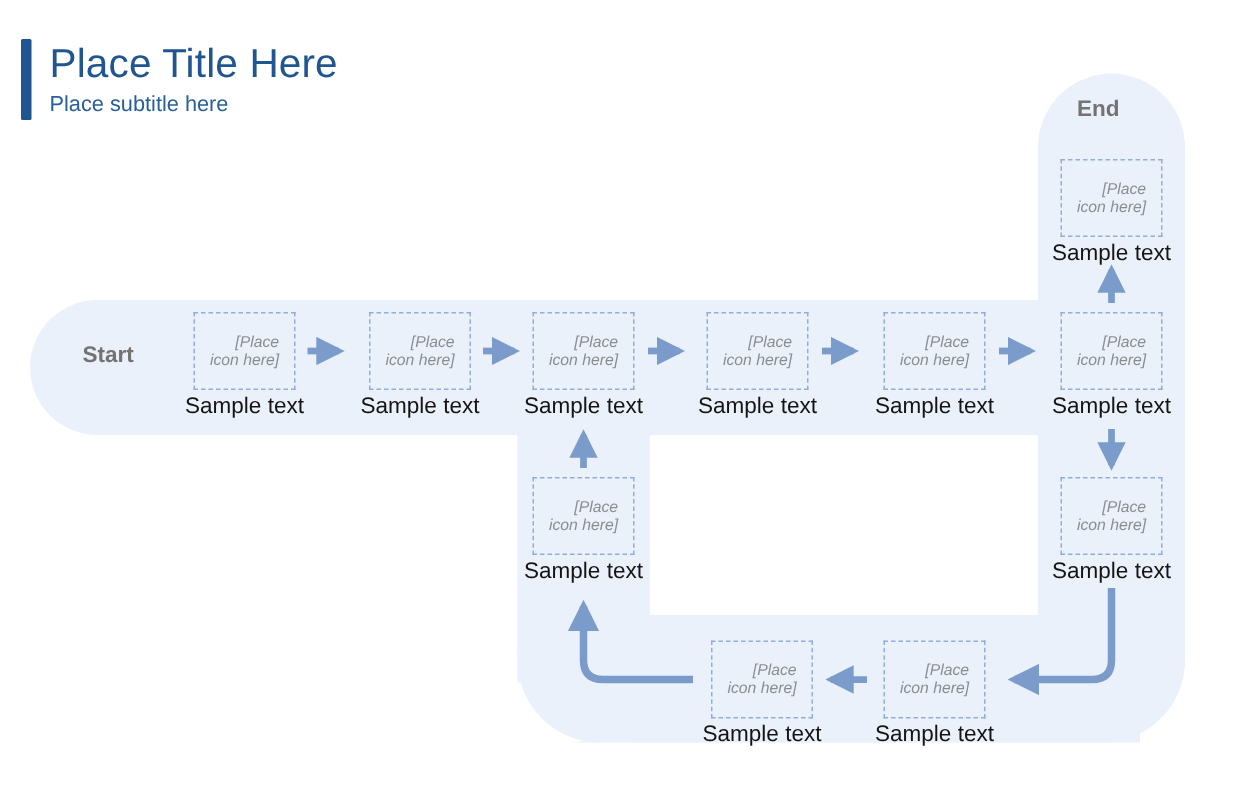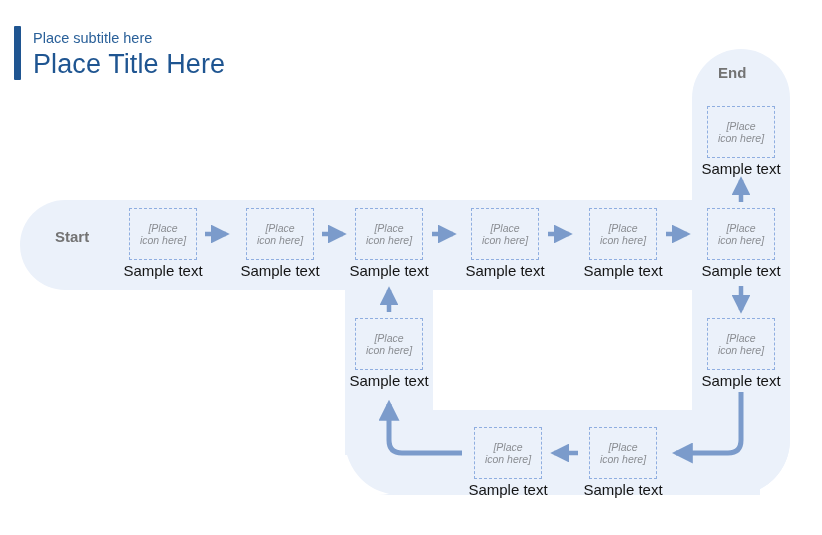--- a/index.html
+++ b/index.html
@@ -86,21 +86,21 @@
     align-items: center;
   }
   .node-box {
     width: 68px;
     height: 52px;
     box-sizing: border-box;
     border: 1.6px dashed #8FAEE0;
     display: flex;
     align-items: center;
     justify-content: center;
-    text-align: center;
+    text-align: right;
     background: transparent;
   }
   .node-box-text {
     font-size: 10.5px;
     line-height: 12.5px;
     font-style: italic;
     color: #8A8D92;
     white-space: pre-line;
   }
   .node-label {
@@ -123,22 +123,22 @@
   #endpoint-end   { left: 718px; top: 64px; }
 </style>
 </head>
 <body>
 
 <div id="stage">
 
   <div id="header">
     <div id="accent-bar"></div>
     <div id="header-text">
+      <div id="page-title">Place Title Here</div>
       <div id="page-subtitle">Place subtitle here</div>
-      <div id="page-title">Place Title Here</div>
     </div>
   </div>
 
   <svg id="band-layer" viewBox="0 0 822 535">
 
     <path d="M 245 200
              L 758 200
              L 758 290
              L 65 290
              A 45 45 0 0 1 65 200

